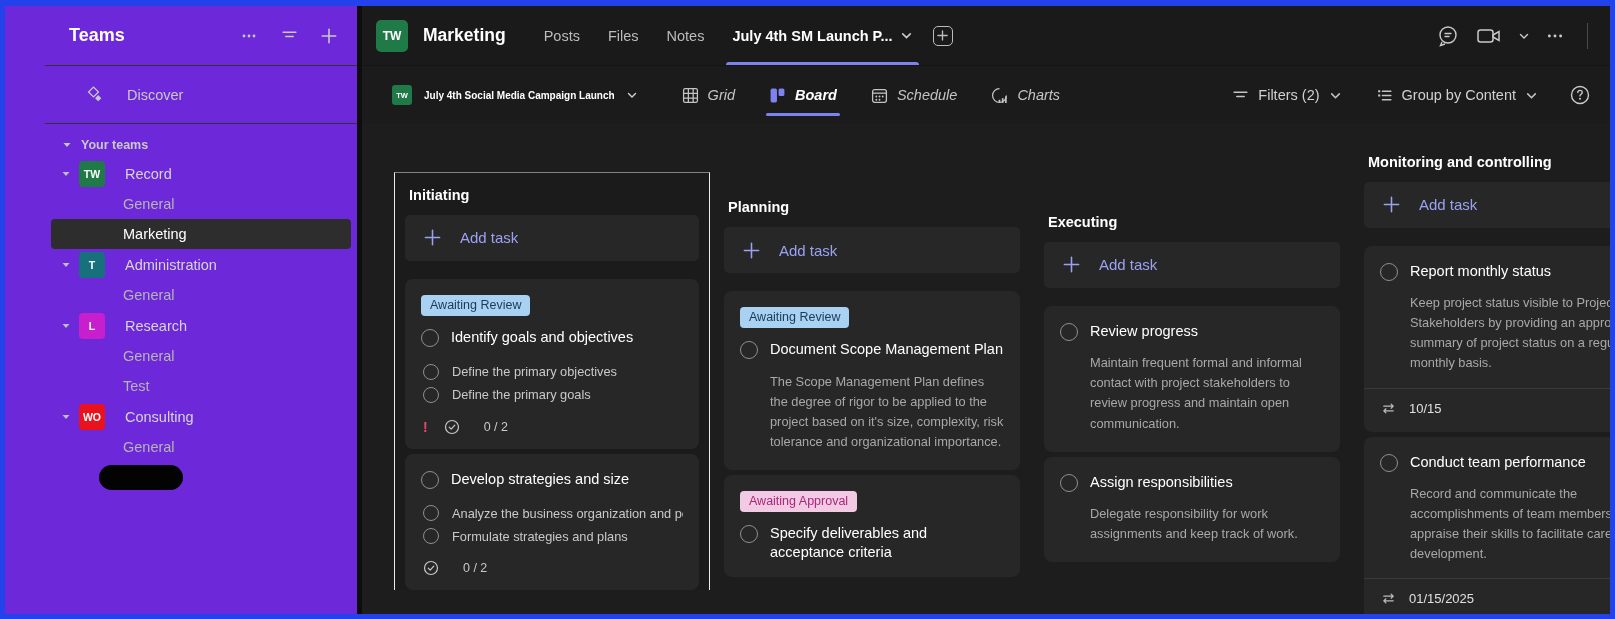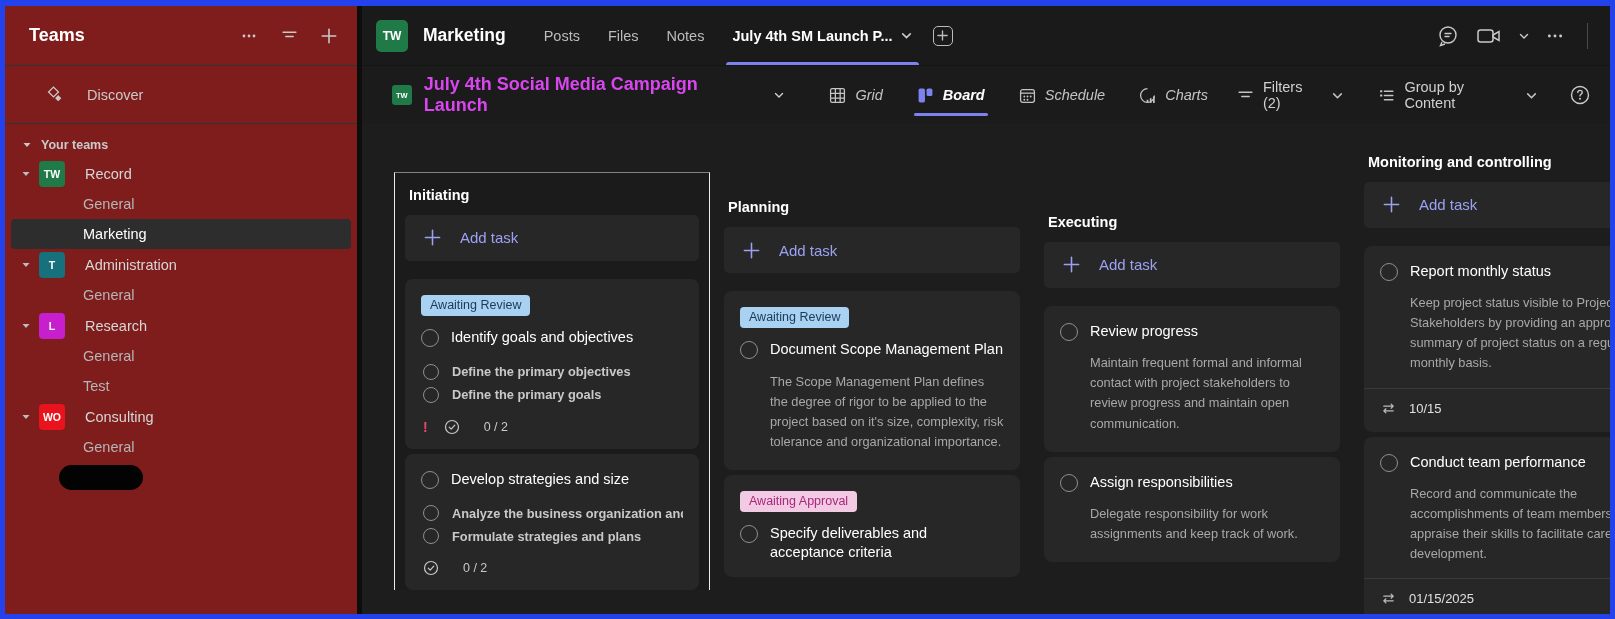--- a/index.html
+++ b/index.html
@@ -1,20 +1,20 @@
 <!DOCTYPE html>
 <html><head>
 <meta charset="utf-8">
 <style>
   * { margin:0; padding:0; box-sizing:border-box; }
   html,body { width:1615px; height:619px; background:#000; font-family:"Liberation Sans", sans-serif; overflow:hidden; }
   .frame { width:1615px; height:619px; border:5px solid #2342ec; border-top-width:6px; background:#1a1a1a; display:flex; overflow:hidden; }
 
   
-  .sidebar { width:352px; min-width:352px; background:#7f1d1d; display:flex; flex-direction:column; }
+  .sidebar { width:352px; min-width:352px; background:#6d28d9; display:flex; flex-direction:column;padding-left:40px; }
   .sb-header { height:60px; display:flex; align-items:center; padding:0 18px 0 24px; border-bottom:1px solid #333; }
   .sb-title { color:#fff; font-size:18px; font-weight:bold; flex:1; }
   .sb-hicons { display:flex; gap:20px; align-items:center; }
   .icon-btn { color:#c9c9c9; display:flex; align-items:center; justify-content:center; width:20px; height:20px; cursor:pointer; }
   .sb-discover { height:58px; display:flex; align-items:center; gap:22px; padding-left:40px; border-bottom:1px solid #333; color:#c9c9c9; font-size:14.5px; }
   .sb-yourteams { display:flex; align-items:center; gap:8px; padding:14px 0 6px 16px; color:#c9c9c9; font-size:12.5px; font-weight:bold; }
   .team-row { height:31px; display:flex; align-items:center; gap:0; color:#d6d6d6; font-size:14.5px; }
   .team-caret { width:30px; padding-left:16px; color:#bdbdbd; display:flex; align-items:center; }
   .team-avatar { width:26px; height:26px; border-radius:4px; color:#fff; font-size:10.5px; font-weight:bold; display:flex; align-items:center; justify-content:center; margin-right:20px; margin-left:4px; }
   .chan-row { height:30px; display:flex; align-items:center; padding-left:72px; color:#b5b5b5; font-size:14.5px; margin:0 6px; border-radius:4px; }
@@ -31,21 +31,21 @@
   .tb-tabs { display:flex; align-items:center; gap:8px; height:100%; }
   .tb-tab { color:#bcbcbc; font-size:14.5px; padding:0 10px; height:100%; display:flex; align-items:center; gap:7px; cursor:pointer; position:relative; }
   .tb-tab.active { color:#fff; font-weight:bold; }
   .tb-tab.active::after { content:""; position:absolute; left:4px; right:4px; bottom:0; height:3px; background:#7d83ee; border-radius:3px 3px 0 0; }
   .add-tab { width:20px; height:20px; border:1.5px solid #bcbcbc; border-radius:5px; color:#bcbcbc; display:flex; align-items:center; justify-content:center; margin-left:10px; cursor:pointer; }
   .tb-right { margin-left:auto; display:flex; align-items:center; gap:14px; padding-right:22px; }
   .tb-right .divider { width:1px; height:26px; background:#4a4a4a; margin-left:8px; }
 
   .toolbar { height:58px; min-height:58px; background:#1b1b1b; display:flex; align-items:center; padding:0 18px 0 30px; }
   .tlb-avatar { width:20px; height:20px; border-radius:3px; color:#fff; font-size:7.5px; font-weight:bold; display:flex; align-items:center; justify-content:center; }
-  .tlb-title { color:#d946ef; font-size:18px; font-weight:bold; margin:0 10px 0 12px; }
+  .tlb-title { color:#ffffff; font-size:10px; font-weight:bold; margin:0 10px 0 12px; }
   .views { display:flex; align-items:center; margin-left:26px; height:100%; }
   .view-tab { display:flex; align-items:center; gap:9px; color:#c4c4c4; font-size:14.5px; padding:0 17px; height:100%; position:relative; cursor:pointer;font-style:italic; }
   .view-tab.active { color:#fff; font-weight:bold; }
   .view-tab.active::after { content:""; position:absolute; left:14px; right:14px; bottom:8px; height:3px; background:#7d83ee; border-radius:3px; }
   .view-tab.active .vicon { color:#7d83ee; }
   .vicon { color:#c4c4c4; display:flex; }
   .tlb-right { margin-left:auto; display:flex; align-items:center; gap:10px; color:#d0d0d0; font-size:14.5px; }
   .tlb-group { display:flex; align-items:center; gap:9px; padding:0 12px; cursor:pointer; }
 
   
@@ -57,21 +57,21 @@
   .cards { display:flex; flex-direction:column; gap:5px; }
   .card { background:#272727; border-radius:8px; padding:16px 16px 14px 16px; cursor:pointer; }
   .labels { display:flex; gap:6px; margin-bottom:12px; }
   .label { font-size:12.5px; padding:3px 9px 4px 9px; border-radius:4px; }
   .label.blue { background:#a8d1f2; color:#1b3a57; }
   .label.pink { background:#f2cae3; color:#a82779; }
   .title-row { display:flex; gap:12px; align-items:flex-start; }
   .radio { width:18px; height:18px; min-width:18px; border:1.6px solid #8f8f8f; border-radius:50%; margin-top:1px; }
   .card-title { color:#fff; font-size:14.5px; line-height:1.35; }
   .card-desc { color:#a8a8a8; font-size:12.8px; line-height:1.57; margin:12px 0 4px 30px; padding-left:0; }
-  .check-list { margin:16px 0 4px 2px; display:flex; flex-direction:column; gap:7px;font-weight:bold; }
+  .check-list { margin:16px 0 4px 2px; display:flex; flex-direction:column; gap:7px; }
   .check-item { display:flex; gap:13px; align-items:center; color:#c9c9c9; font-size:12.8px; white-space:nowrap; overflow:hidden; }
   .radio.small { width:16px; height:16px; min-width:16px; margin-top:0; }
   .card-footer { display:flex; align-items:center; gap:8px; margin-top:16px; padding-left:2px; }
   .prio { color:#e8486b; font-weight:bold; font-size:14px; margin-right:8px; }
   .count { color:#c9c9c9; font-size:12.5px; display:flex; align-items:center; gap:24px; }
   .recur-footer { border-top:1px solid #3a3a3a; margin:14px -16px 0 -16px; padding:12px 16px 2px 16px; display:flex; align-items:center; gap:12px; color:#e0e0e0; font-size:13px; }
   .recur-icon { color:#bdbdbd; font-size:16px; line-height:1; }
   svg { display:block; }
 </style>
 </head>

